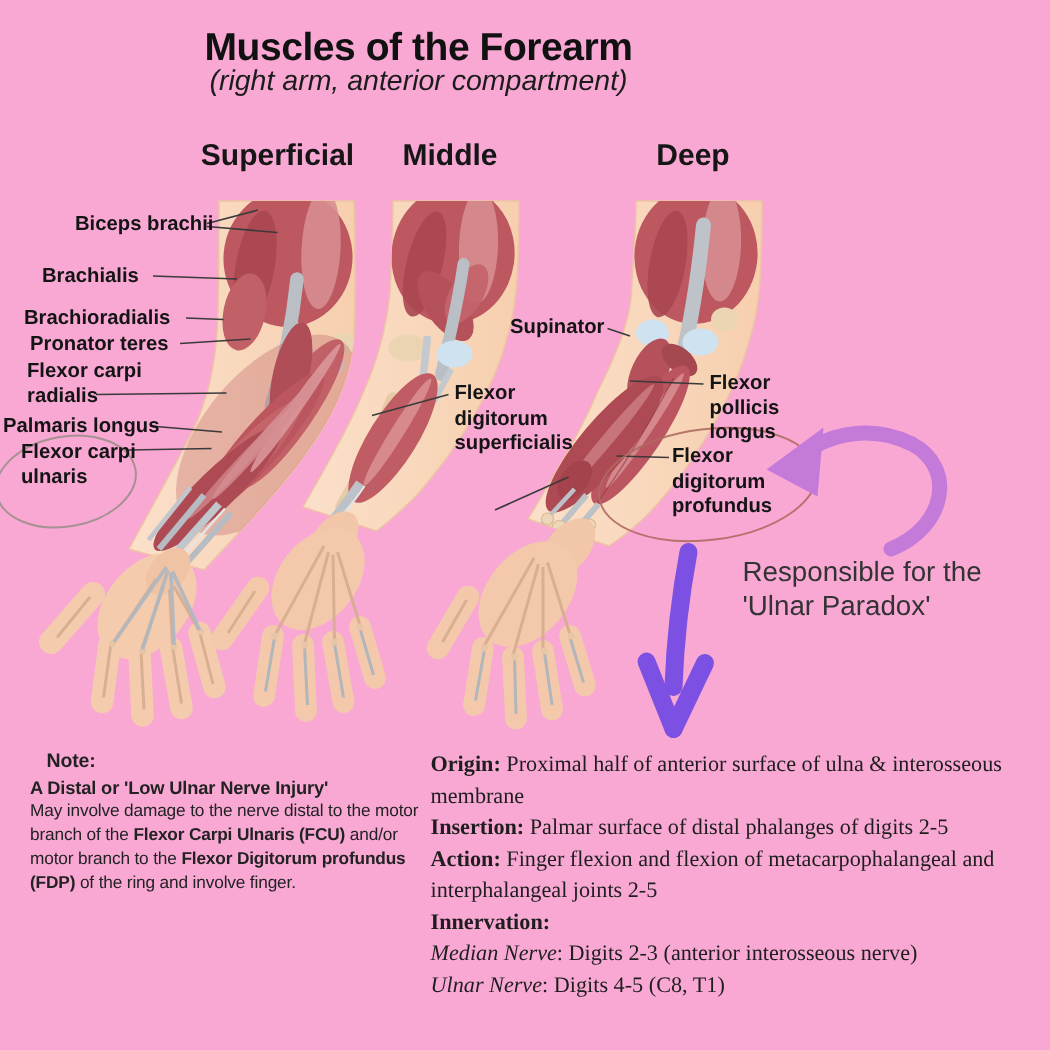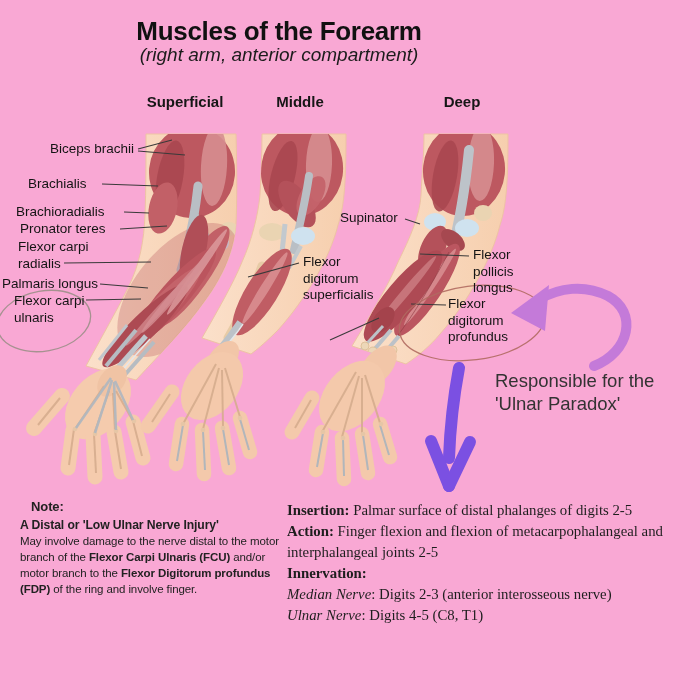--- a/index.html
+++ b/index.html
@@ -2,22 +2,22 @@
 <html><head>
 <meta charset="utf-8">
 <style>
   html,body{margin:0;padding:0;background:#fff;}
   .stage{position:relative;width:700px;height:700px;background:#f9a8d4;overflow:hidden;
          font-family:"Liberation Sans",sans-serif;color:#1a1a1a;}
   .abs{position:absolute;}
   svg{position:absolute;left:0;top:0;}
   .title{font-size:26px;font-weight:600;letter-spacing:-.3px;color:#111;text-align:center;}
   .subtitle{font-size:19px;font-style:italic;color:#1c1c1c;text-align:center;}
-  .colhead{font-size:15px;font-weight:600;color:#161616;transform:translateX(-50%);white-space:nowrap;}
-  .mlabel{font-size:13.5px;font-weight:normal;line-height:16.5px;color:#141414;}
+  .colhead{font-size:20px;font-weight:600;color:#161616;transform:translateX(-50%);white-space:nowrap;}
+  .mlabel{font-size:13.5px;font-weight:bold;line-height:16.5px;color:#141414;}
   .nowrap{white-space:nowrap;}
   .paradox{font-size:18.5px;color:#333;line-height:23px;}
   .note{width:262px;font-size:11.5px;line-height:16px;color:#222;letter-spacing:-.1px;}
   .note .h{font-size:13px;font-weight:bold;margin:0 0 2px 0;padding-left:11px;}
   .note .sh{font-size:12.2px;font-weight:bold;margin:0;}
   .note p{margin:0;}
   .details{width:405px;font-family:"Liberation Serif","DejaVu Serif",serif;
            font-size:14.8px;line-height:21px;color:#1e1e1e;}
   .details p{margin:0;}
   .details b{font-weight:bold;}
@@ -269,20 +269,21 @@
 
   <div class="abs paradox" style="left:495px;top:369px;width:190px;">Responsible for the 'Ulnar Paradox'</div>
 
   <div class="abs note" style="left:20px;top:499px;">
     <p class="h">Note:</p>
     <p class="sh">A Distal or 'Low Ulnar Nerve Injury'</p>
     <p><span>May involve damage to the nerve distal to the motor branch of the </span><b>Flexor Carpi Ulnaris (FCU)</b><span> and/or motor branch to the </span><b>Flexor Digitorum profundus</b><span> </span><b>(FDP)</b><span> of the ring and involve finger.</span></p>
   </div>
 
   <div class="abs details" style="left:287px;top:500px;">
+    <p><b>Origin:</b><span> Proximal half of anterior surface of ulna &amp; interosseous membrane</span></p>
     <p><b>Insertion:</b><span> Palmar surface of distal phalanges of digits 2-5</span></p>
     <p><b>Action:</b><span> Finger flexion and flexion of metacarpophalangeal and interphalangeal joints 2-5</span></p>
     <p><b>Innervation:</b></p>
     <p><i>Median Nerve</i><span>: Digits 2-3 (anterior interosseous nerve)</span></p>
     <p><i>Ulnar Nerve</i><span>: Digits 4-5 (C8, T1)</span></p>
   </div>
 
 </div>
 
 </body></html>

